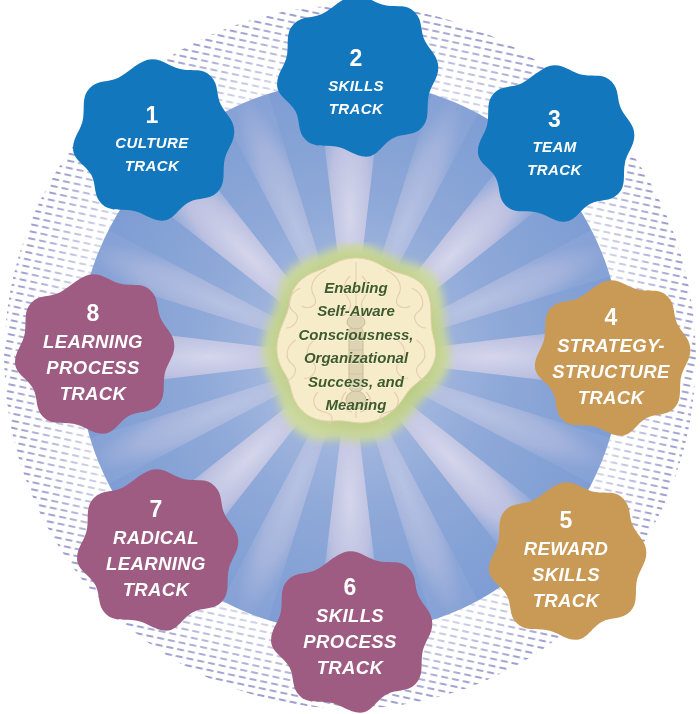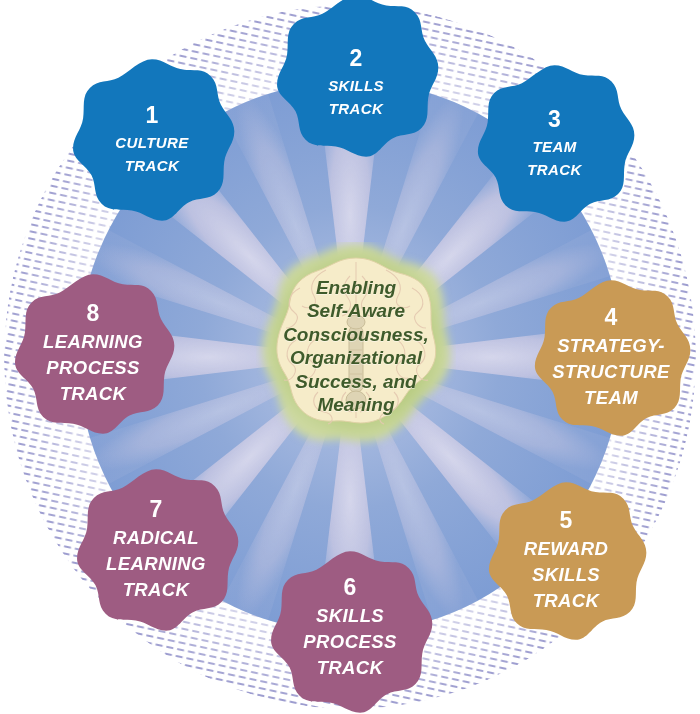--- a/index.html
+++ b/index.html
@@ -34,21 +34,21 @@
   
   #brain{
     position:absolute;left:256px;top:242px;width:200px;height:208px;
     display:flex;align-items:center;justify-content:center;
   }
   #brain .bg{position:absolute;inset:0;}
   #brain .txt{
     position:relative;z-index:3;
     text-align:center;color:#3f5b2b;
     font-style:italic;font-weight:bold;
-    font-size:19px;line-height:23.5px;
+    font-size:15px;line-height:23.5px;
     white-space:pre-line;
     text-shadow:0 1px 0 rgba(255,255,255,.45);
   }
 </style>
 </head>
 <body>
 
 <div id="stage">
 
   <svg class="layer" viewBox="0 0 700 714" preserveAspectRatio="none" aria-hidden="true">
@@ -253,21 +253,21 @@
   </div>
 
   <div class="badge small" style="left:530px;top:277px;width:162px;height:162px;">
     <svg class="bg" viewBox="0 0 100 100" aria-hidden="true">
       <path fill="#c99a55" d="M50 2 C57 2 61 7 68 8 C75 9 80 7 85 12 C90 17 88 23 91 29 C94 35 99 38 99 45 C99 52 94 56 93 63 C92 70 94 76 89 81 C84 86 78 84 72 87 C66 90 63 98 56 98 C49 98 45 93 38 92 C31 91 25 93 20 88 C15 83 17 77 14 71 C11 65 3 62 3 55 C3 48 8 44 9 37 C10 30 8 24 13 19 C18 14 24 16 30 13 C36 10 43 2 50 2 Z"></path>
     </svg>
     <div class="content">
       <div class="num">4</div>
       <div class="lbl">STRATEGY-
 STRUCTURE
-TEAM</div>
+TRACK</div>
     </div>
   </div>
 
   <div class="badge small" style="left:484px;top:479px;width:164px;height:164px;">
     <svg class="bg" viewBox="0 0 100 100" aria-hidden="true">
       <path fill="#c99a55" d="M50 2 C57 2 61 7 68 8 C75 9 80 7 85 12 C90 17 88 23 91 29 C94 35 99 38 99 45 C99 52 94 56 93 63 C92 70 94 76 89 81 C84 86 78 84 72 87 C66 90 63 98 56 98 C49 98 45 93 38 92 C31 91 25 93 20 88 C15 83 17 77 14 71 C11 65 3 62 3 55 C3 48 8 44 9 37 C10 30 8 24 13 19 C18 14 24 16 30 13 C36 10 43 2 50 2 Z"></path>
     </svg>
     <div class="content">
       <div class="num">5</div>
       <div class="lbl">REWARD

